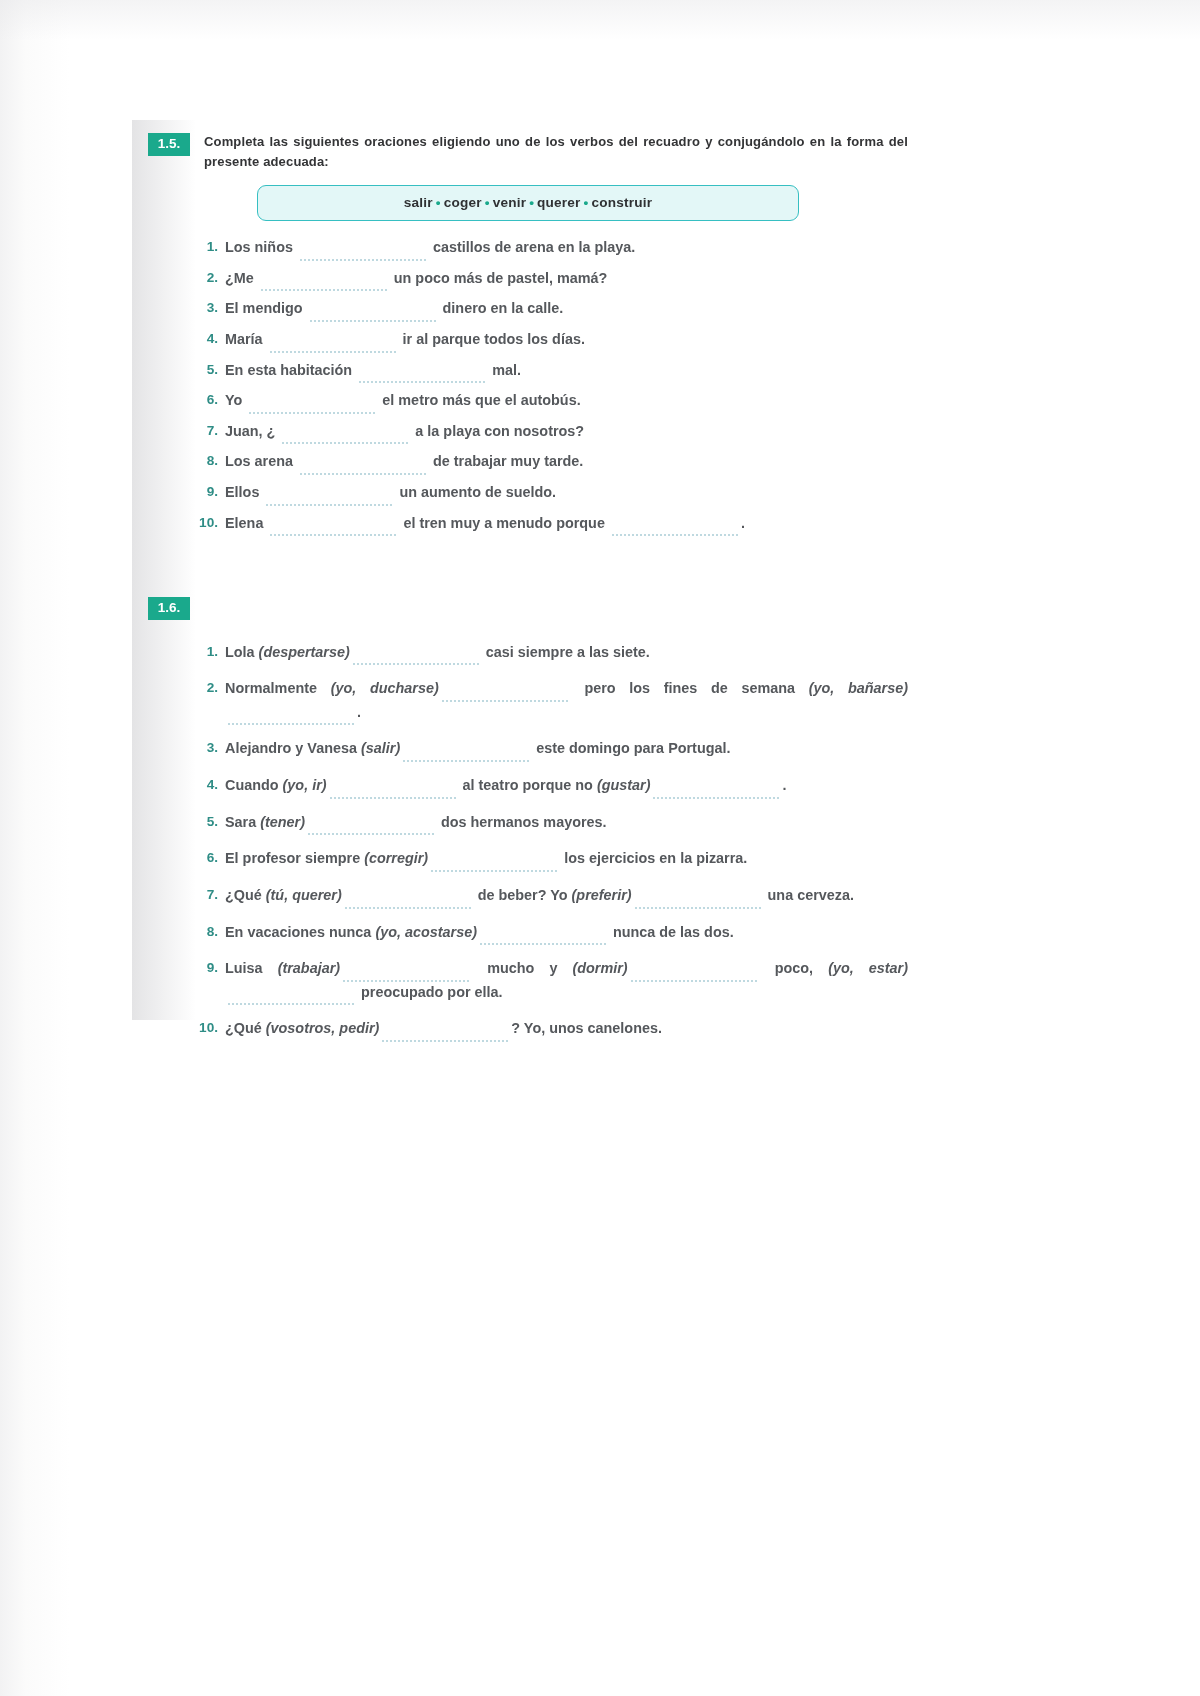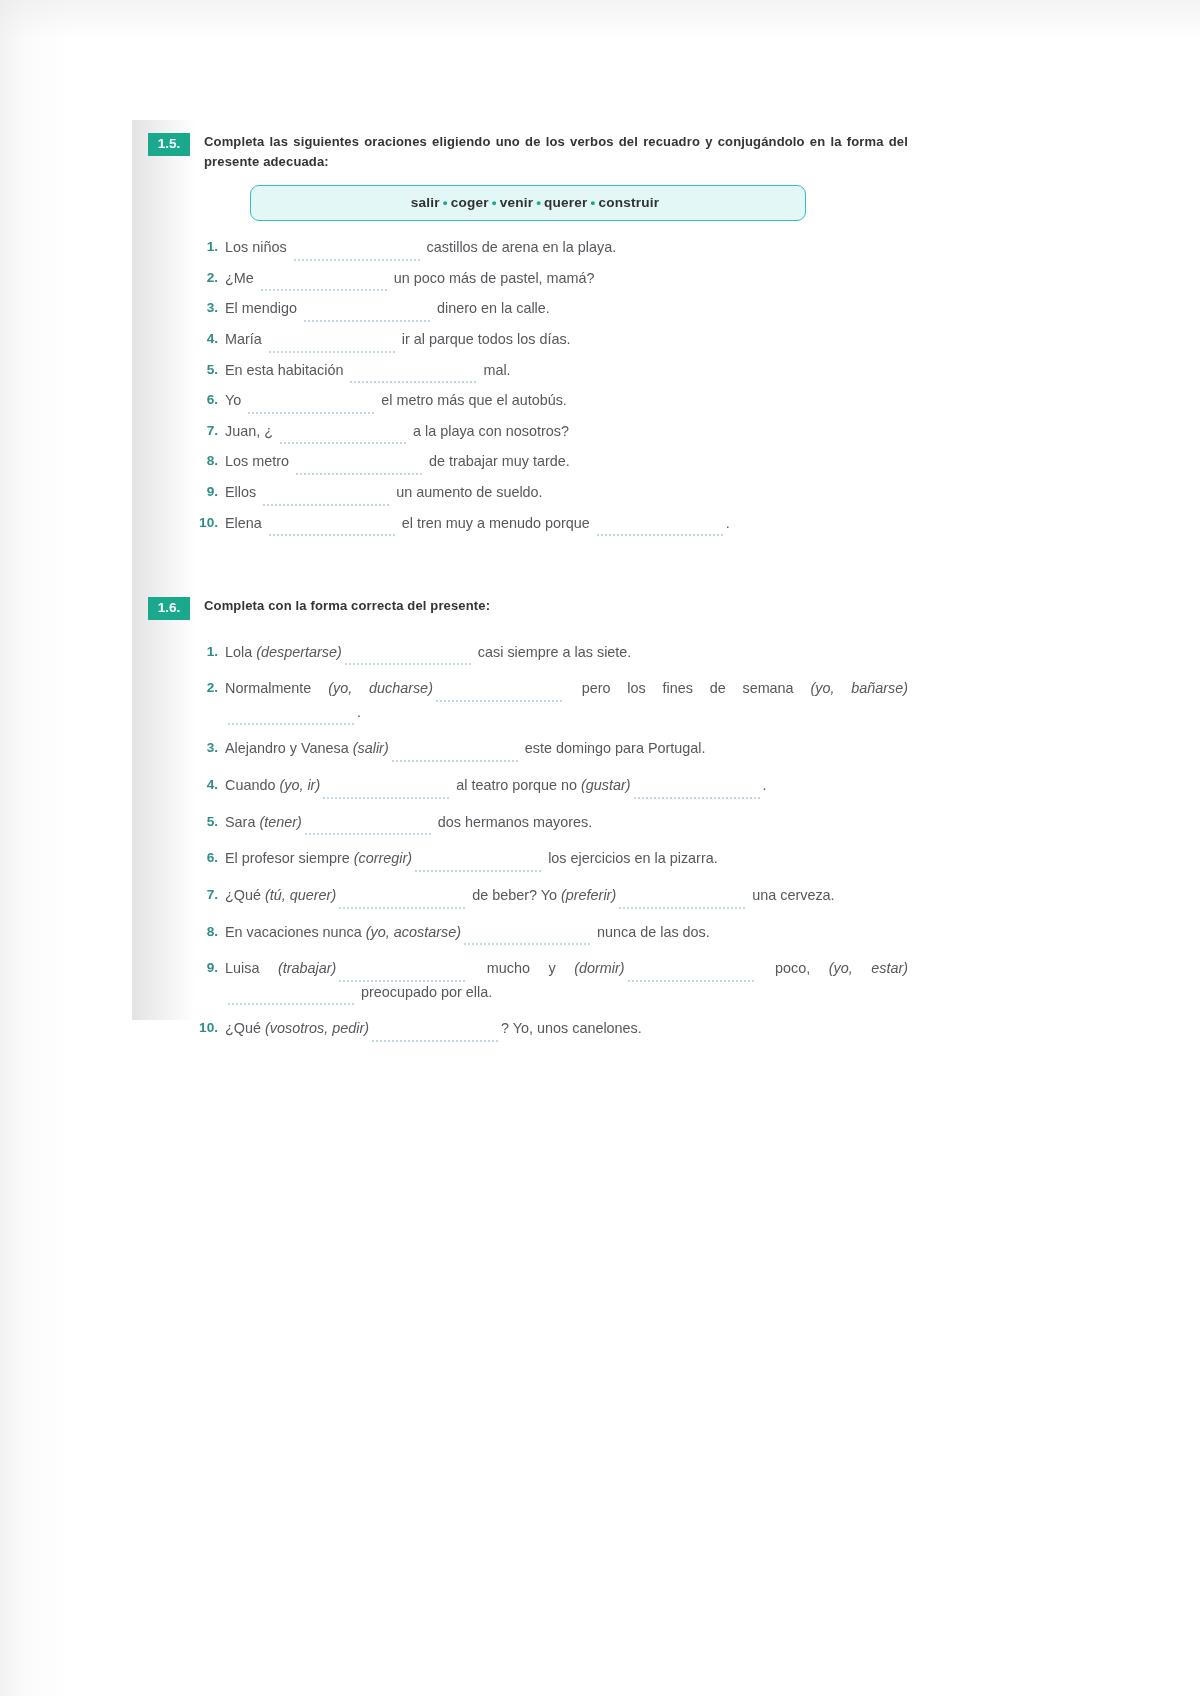--- a/index.html
+++ b/index.html
@@ -76,21 +76,21 @@
     letter-spacing: 0.15px;
   }
 
   
   .verb-box {
     margin: 14px auto 16px auto;
     width: 520px;
     border: 1.6px solid #36bfc2;
     border-radius: 9px;
     background: #e3f7f7;
-    padding: 6px 10px 7px 24px;
+    padding: 6px 10px 7px 10px;
     text-align: center;
   }
   .verb-row {
     font-size: 13.6px;
     font-weight: bold;
     color: #2f3133;
     line-height: 1.55;
     letter-spacing: 0.2px;
   }
   .verb-sep {
@@ -119,20 +119,21 @@
     width: 26px;
     text-align: right;
     font-weight: bold;
     color: #2f8d86;
     font-size: 13.6px;
     margin-right: 7px;
     padding-top: 0px;
   }
   .qtext {
     flex: 1 1 auto;
+    font-weight: bold;
   }
   .q-b .qtext { text-align: justify; }
   .q-a .qnum { color: #2f8d86; }
 
   .qtext i {
     font-style: italic;
     color: #55585c;
   }
 
   
@@ -196,38 +197,37 @@
           <li class="qitem">
             <span class="qnum">6.</span>
             <span class="qtext"><span>Yo </span><span class="blank w-md">&nbsp;</span><span> el metro más que el autobús. </span></span>
           </li>
           <li class="qitem">
             <span class="qnum">7.</span>
             <span class="qtext"><span>Juan, ¿ </span><span class="blank w-md">&nbsp;</span><span> a la playa con nosotros? </span></span>
           </li>
           <li class="qitem">
             <span class="qnum">8.</span>
-            <span class="qtext"><span>Los metro </span><span class="blank w-md">&nbsp;</span><span> de trabajar muy tarde. </span></span>
+            <span class="qtext"><span>Los arena </span><span class="blank w-md">&nbsp;</span><span> de trabajar muy tarde. </span></span>
           </li>
           <li class="qitem">
             <span class="qnum">9.</span>
             <span class="qtext"><span>Ellos </span><span class="blank w-md">&nbsp;</span><span> un aumento de sueldo. </span></span>
           </li>
           <li class="qitem">
             <span class="qnum">10.</span>
             <span class="qtext"><span>Elena </span><span class="blank w-md">&nbsp;</span><span> el tren muy a menudo porque </span><span class="blank w-md">&nbsp;</span><span>. </span></span>
           </li>
         </ol>
     </div>
 
     <div class="section-b">
 
       <div class="ex-header">
         <div class="ex-num">1.6.</div>
-        <div class="ex-title">Completa con la forma correcta del presente:</div>
       </div>
 
       <ol class="qlist q-b list-b" id="list-1-6">
           <li class="qitem">
             <span class="qnum">1.</span>
             <span class="qtext"><span>Lola </span><i>(despertarse)</i><span class="blank w-md">&nbsp;</span><span> casi siempre a las siete. </span></span>
           </li>
           <li class="qitem">
             <span class="qnum">2.</span>
             <span class="qtext"><span>Normalmente </span><i>(yo, ducharse)</i><span class="blank w-md">&nbsp;</span><span> pero los fines de semana </span><i>(yo, bañarse)</i><span class="blank w-md">&nbsp;</span><span>. </span></span>

